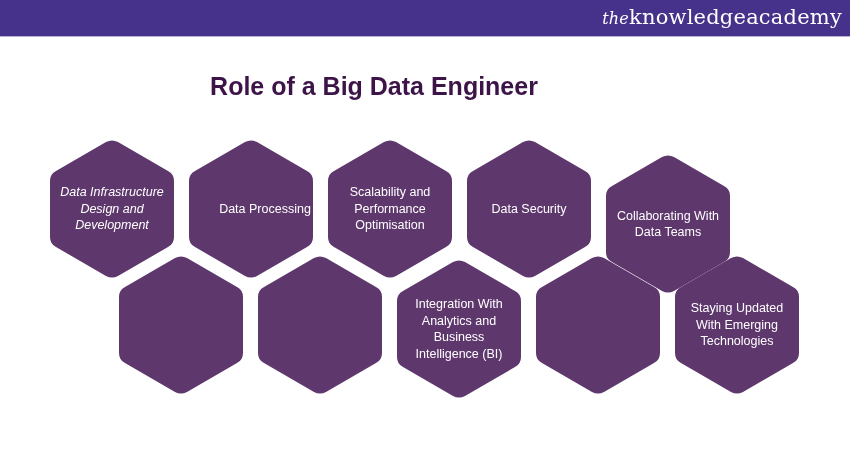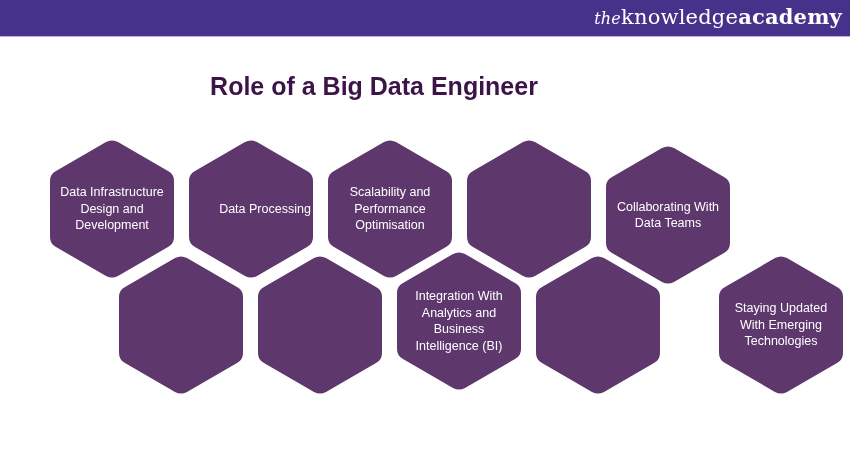--- a/index.html
+++ b/index.html
@@ -1,37 +1,37 @@
 <!DOCTYPE html>
 <html><head>
 <meta charset="utf-8">
 <style>
   html, body { margin: 0; padding: 0; }
   body { width: 850px; height: 450px; background: #ffffff; position: relative; overflow: hidden; font-family: "Liberation Sans", "DejaVu Sans", sans-serif; }
   .header { position: absolute; left: 0; top: 0; width: 850px; height: 36px; background: #46328a; border-bottom: 1px solid #b9b0d4; }
   .logo { position: absolute; right: 8px; top: 4px; color: #ffffff; font-family: "DejaVu Serif", "Liberation Serif", serif; font-size: 21px; line-height: 26px; white-space: nowrap; letter-spacing: 0.2px; }
   .logo .the { font-style: italic; font-size: 16px; }
-  .logo .academy { font-weight: bold; }
+  .logo .academy { font-weight: normal; }
   .title { position: absolute; left: 0; top: 70px; width: 748px; text-align: center; color: #3d1448; font-weight: bold; font-size: 25px; line-height: 32px; }
   .hex { position: absolute; width: 124px; height: 140px; }
   .hex svg { position: absolute; left: 0; top: 0; width: 124px; height: 140px; }
   .hex .label { position: absolute; left: 10px; right: 10px; top: 0; bottom: 0; display: flex; align-items: center; justify-content: center; text-align: center; color: #ffffff; font-size: 12.5px; line-height: 16.5px; }
 </style>
 </head>
 <body>
 
 <div class="header">
   <div class="logo">
     <span class="the">the</span><span>knowledge</span><span class="academy">academy</span>
   </div>
 </div>
 
 <div class="title">Role of a Big Data Engineer</div>
 
-<div class="hex" style="left:50px; top:139px;">
+<div class="hex" style="left:50px; top:139px;font-style:italic;">
   <svg viewBox="0 0 124 140">
       <path d="M56,3 Q62,0 68,3 L118,32 Q124,35 124,42 L124,98 Q124,105 118,108 L68,137 Q62,140 56,137 L6,108 Q0,105 0,98 L0,42 Q0,35 6,32 Z" fill="#5e376d"></path>
     </svg>
   <div class="label">Data Infrastructure Design and Development</div>
 </div>
 <div class="hex" style="left:189px; top:139px;padding-left:28px;">
   <svg viewBox="0 0 124 140">
       <path d="M56,3 Q62,0 68,3 L118,32 Q124,35 124,42 L124,98 Q124,105 118,108 L68,137 Q62,140 56,137 L6,108 Q0,105 0,98 L0,42 Q0,35 6,32 Z" fill="#5e376d"></path>
     </svg>
   <div class="label">Data Processing</div>
@@ -39,47 +39,48 @@
 <div class="hex" style="left:328px; top:139px;">
   <svg viewBox="0 0 124 140">
       <path d="M56,3 Q62,0 68,3 L118,32 Q124,35 124,42 L124,98 Q124,105 118,108 L68,137 Q62,140 56,137 L6,108 Q0,105 0,98 L0,42 Q0,35 6,32 Z" fill="#5e376d"></path>
     </svg>
   <div class="label">Scalability and Performance Optimisation</div>
 </div>
 <div class="hex" style="left:467px; top:139px;">
   <svg viewBox="0 0 124 140">
       <path d="M56,3 Q62,0 68,3 L118,32 Q124,35 124,42 L124,98 Q124,105 118,108 L68,137 Q62,140 56,137 L6,108 Q0,105 0,98 L0,42 Q0,35 6,32 Z" fill="#5e376d"></path>
     </svg>
+  <div class="label">Data Security</div>
 </div>
-<div class="hex" style="left:606px; top:145px;">
+<div class="hex" style="left:606px; top:154px;">
   <svg viewBox="0 0 124 140">
       <path d="M56,3 Q62,0 68,3 L118,32 Q124,35 124,42 L124,98 Q124,105 118,108 L68,137 Q62,140 56,137 L6,108 Q0,105 0,98 L0,42 Q0,35 6,32 Z" fill="#5e376d"></path>
     </svg>
   <div class="label">Collaborating With Data Teams</div>
 </div>
 
 <div class="hex" style="left:119px; top:255px;">
   <svg viewBox="0 0 124 140">
       <path d="M56,3 Q62,0 68,3 L118,32 Q124,35 124,42 L124,98 Q124,105 118,108 L68,137 Q62,140 56,137 L6,108 Q0,105 0,98 L0,42 Q0,35 6,32 Z" fill="#5e376d"></path>
     </svg>
 </div>
 <div class="hex" style="left:258px; top:255px;">
   <svg viewBox="0 0 124 140">
       <path d="M56,3 Q62,0 68,3 L118,32 Q124,35 124,42 L124,98 Q124,105 118,108 L68,137 Q62,140 56,137 L6,108 Q0,105 0,98 L0,42 Q0,35 6,32 Z" fill="#5e376d"></path>
     </svg>
 </div>
-<div class="hex" style="left:397px; top:251px;text-decoration:underline;">
+<div class="hex" style="left:397px; top:259px;text-decoration:underline;">
   <svg viewBox="0 0 124 140">
       <path d="M56,3 Q62,0 68,3 L118,32 Q124,35 124,42 L124,98 Q124,105 118,108 L68,137 Q62,140 56,137 L6,108 Q0,105 0,98 L0,42 Q0,35 6,32 Z" fill="#5e376d"></path>
     </svg>
   <div class="label">Integration With Analytics and Business Intelligence (BI)</div>
 </div>
 <div class="hex" style="left:536px; top:255px;">
   <svg viewBox="0 0 124 140">
       <path d="M56,3 Q62,0 68,3 L118,32 Q124,35 124,42 L124,98 Q124,105 118,108 L68,137 Q62,140 56,137 L6,108 Q0,105 0,98 L0,42 Q0,35 6,32 Z" fill="#5e376d"></path>
     </svg>
 </div>
-<div class="hex" style="left:675px; top:255px;margin-left:44px;">
+<div class="hex" style="left:675px; top:255px;">
   <svg viewBox="0 0 124 140">
       <path d="M56,3 Q62,0 68,3 L118,32 Q124,35 124,42 L124,98 Q124,105 118,108 L68,137 Q62,140 56,137 L6,108 Q0,105 0,98 L0,42 Q0,35 6,32 Z" fill="#5e376d"></path>
     </svg>
   <div class="label">Staying Updated With Emerging Technologies</div>
 </div>
 
 </body></html>

